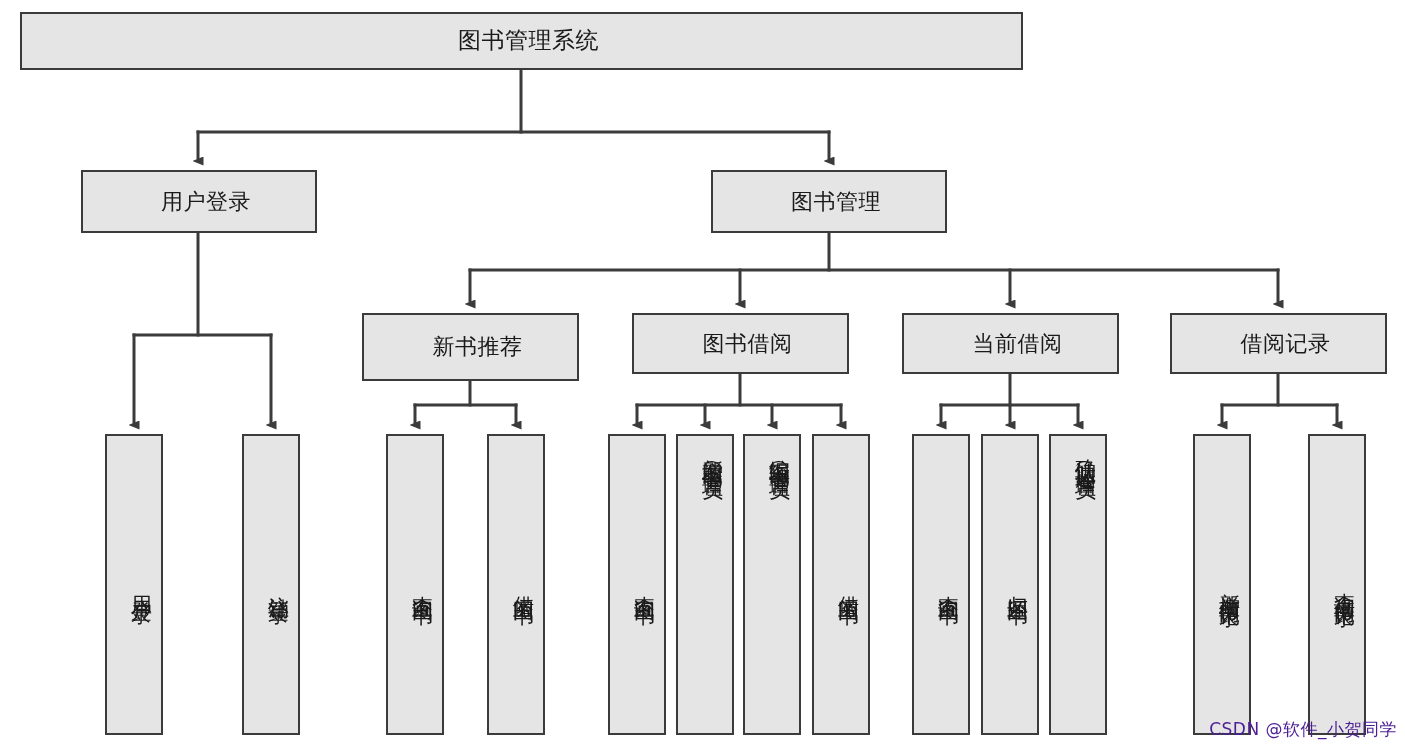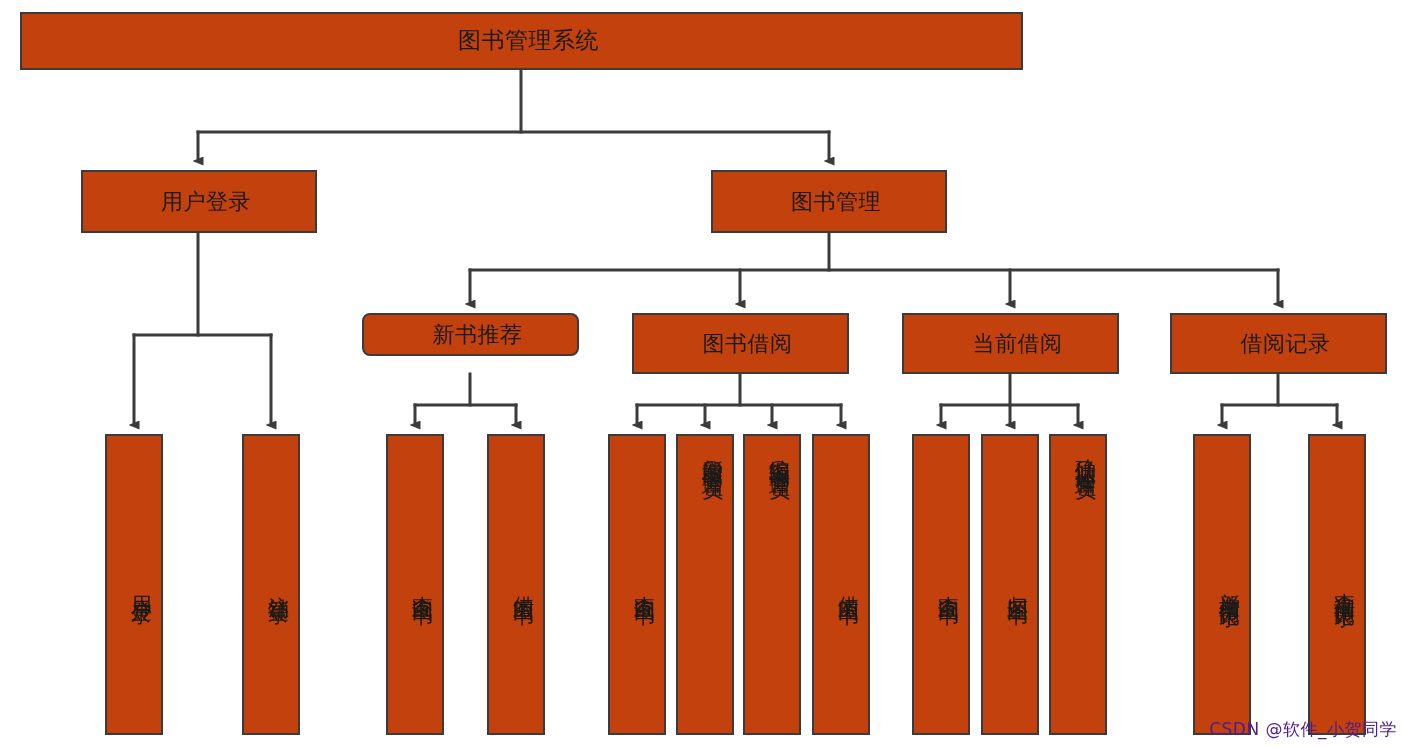--- a/index.html
+++ b/index.html
@@ -22,21 +22,21 @@
     position: absolute;
     left: 0;
     top: 0;
     width: 1405px;
     height: 747px;
     pointer-events: none;
   }
   .node {
     position: absolute;
     box-sizing: border-box;
-    background: #c2410c;
+    background: #e5e5e5;
     border: 2.5px solid #3b3b3b;
     display: flex;
     align-items: center;
     justify-content: center;
     color: #1a1a1a;
     z-index: 2;
     padding-left: 14px;
   }
   .node .lbl {
     display: block;
@@ -142,21 +142,21 @@
   </div>
 
   <div class="node horiz" style="left:81px; top:170px; width:236px; height:63px;">
     <span class="lbl">用户登录</span>
   </div>
 
   <div class="node horiz" style="left:711px; top:170px; width:236px; height:63px;align-items:center;">
     <span class="lbl">图书管理</span>
   </div>
 
-  <div class="node horiz" style="left:362px; top:313px; width:217px; height:43px;border-radius:8px;">
+  <div class="node horiz" style="left:362px; top:313px; width:217px; height:68px;">
     <span class="lbl">新书推荐</span>
   </div>
 
   <div class="node horiz" style="left:632px; top:313px; width:217px; height:61px;">
     <span class="lbl">图书借阅</span>
   </div>
 
   <div class="node horiz" style="left:1170px; top:313px; width:217px; height:61px;">
     <span class="lbl">借阅记录</span>
   </div>

